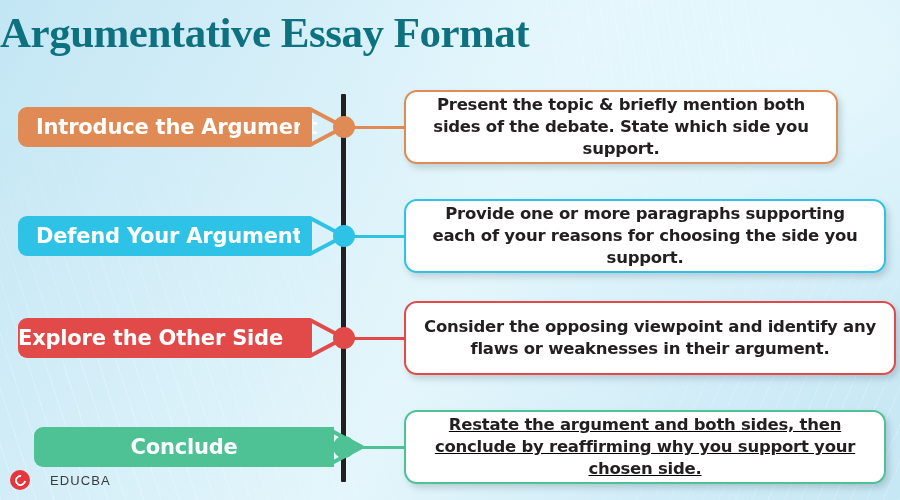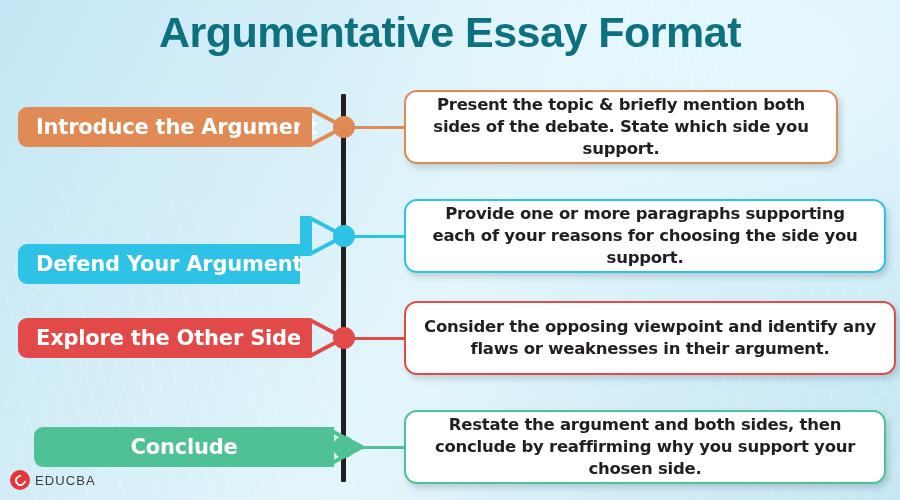--- a/index.html
+++ b/index.html
@@ -35,22 +35,22 @@
   .tex.c{
     background-image:repeating-linear-gradient(80deg,
       rgba(255,255,255,0.45) 0px, rgba(255,255,255,0.45) 1px,
       rgba(255,255,255,0) 1px, rgba(255,255,255,0) 13px);
     opacity:.45;
     -webkit-mask-image:radial-gradient(ellipse 300px 300px at 76% 8%, #000 0%, rgba(0,0,0,0) 72%);
             mask-image:radial-gradient(ellipse 300px 300px at 76% 8%, #000 0%, rgba(0,0,0,0) 72%);
   }
 
   #title{
-    position:absolute;left:0;top:8px;width:900px;text-align:center;
-    font-family:Liberation Sans, sans-serif;
+    position:absolute;left:0;top:8px;width:900px;
+    font-family:Liberation Serif, serif;
     font-weight:bold;font-size:43px;letter-spacing:-0.5px;
     color:#0d7180;white-space:nowrap;
   }
 
   
   #spine{position:absolute;left:341px;top:94px;width:5px;height:388px;background:#231f20;border-radius:1px;}
 
   .row{position:absolute;left:0;width:900px;height:0;}
 
   
@@ -81,21 +81,21 @@
     padding:4px 16px;
   }
   .card p{
     margin:0;
     font-family:"DejaVu Sans","Liberation Sans",sans-serif;
     font-weight:bold;font-size:16.5px;line-height:1.32;color:#231f20;
     letter-spacing:-0.25px;
   }
 
   
-  #logo{position:absolute;left:10px;top:470px;display:flex;align-items:center;gap:5px;}
+  #logo{position:absolute;left:10px;top:470px;display:flex;align-items:center;gap:20px;}
   #logo .mark{width:20px;height:20px;border-radius:50%;background:#e8353c;position:relative;display:block;}
   #logo .mark::after{
     content:"";position:absolute;left:5px;top:4.5px;width:11px;height:11px;
     border:2.5px solid #ffffff;border-radius:50%;border-right-color:transparent;
     transform:rotate(-38deg);box-sizing:border-box;
   }
   #logo .wordmark{
     font-family:"Liberation Sans","DejaVu Sans",sans-serif;
     font-size:13px;letter-spacing:1.1px;color:#3b3b3b;font-weight:normal;
   }
@@ -123,37 +123,37 @@
             <path d="M10 4 L44 22 L10 40 Z" fill="none" stroke="#e08b55" stroke-width="4" stroke-linejoin="round"></path>
           </svg>
         </div>
         <div class="conn" style="left: 343.5px; top: -1.5px; width: 60.5px; background: rgb(224, 139, 85);"></div>
         <div class="dot" style="left: 332.5px; top: -11px; background: rgb(224, 139, 85);"></div>
         <div class="card" style="left: 404px; width: 434px; height: 74px; top: -37px; border-color: rgb(224, 139, 85);">
           <p>Present the topic &amp; briefly mention both sides of the debate. State which side you support.</p>
         </div>
       </div>
       <div class="row" style="top: 236px;">
-        <div class="pill" style="left: 18px; top: -20px; width: 282px; background: rgb(46, 195, 230); border-top-right-radius: 0px; border-bottom-right-radius: 0px; padding-left: 18px; padding-right: 8px; margin-top: 28px;">
+        <div class="pill" style="left: 18px; top: -20px; width: 282px; background: rgb(46, 195, 230); border-top-right-radius: 0px; border-bottom-right-radius: 0px; padding-left: 18px; padding-right: 8px;">
           <span class="ptxt" style="text-align: left;">Defend Your Argument</span>
         </div>
         <div class="head" style="left: 300px; top: -22px;">
           <svg viewBox="0 0 60 44" xmlns="http://www.w3.org/2000/svg">
             <path d="M0 2 H10 V42 H0 Z" fill="#2ec3e6"></path>
             <path d="M10 4 L44 22 L10 40 Z" fill="none" stroke="#2ec3e6" stroke-width="4" stroke-linejoin="round"></path>
           </svg>
         </div>
         <div class="conn" style="left: 343.5px; top: -1.5px; width: 60.5px; background: rgb(46, 195, 230);"></div>
         <div class="dot" style="left: 332.5px; top: -11px; background: rgb(46, 195, 230);"></div>
         <div class="card" style="left: 404px; width: 482px; height: 74px; top: -37px; border-color: rgb(46, 195, 230);">
           <p>Provide one or more paragraphs supporting each of your reasons for choosing the side you support.</p>
         </div>
       </div>
       <div class="row" style="top: 338px;">
-        <div class="pill" style="left: 18px; top: -20px; width: 282px; background: rgb(226, 74, 74); border-top-right-radius: 0px; border-bottom-right-radius: 0px; padding-left: 18px; padding-right: 8px;">
+        <div class="pill" style="left: 18px; top: -20px; width: 282px; background: rgb(226, 74, 74); border-top-right-radius: 0px; border-bottom-right-radius: 0px; padding-right: 8px;">
           <span class="ptxt" style="text-align: left;">Explore the Other Side</span>
         </div>
         <div class="head" style="left: 300px; top: -22px;">
           <svg viewBox="0 0 60 44" xmlns="http://www.w3.org/2000/svg">
             <path d="M0 2 H10 V42 H0 Z" fill="#e24a4a"></path>
             <path d="M10 4 L44 22 L10 40 Z" fill="none" stroke="#e24a4a" stroke-width="4" stroke-linejoin="round"></path>
           </svg>
         </div>
         <div class="conn" style="left: 343.5px; top: -1.5px; width: 60.5px; background: rgb(226, 74, 74);"></div>
         <div class="dot" style="left: 332.5px; top: -11px; background: rgb(226, 74, 74);"></div>
@@ -166,21 +166,21 @@
           <span class="ptxt" style="text-align: center;">Conclude</span>
         </div>
         <div class="head" style="left: 318px; top: -22px;">
           <svg viewBox="0 0 60 44" xmlns="http://www.w3.org/2000/svg">
             <path d="M0 2 H10 V42 H0 Z" fill="#4fc295"></path>
             <path d="M10 4 L44 22 L10 40 Z" fill="none" stroke="#4fc295" stroke-width="4" stroke-linejoin="round"></path>
           </svg>
         </div>
         <div class="conn" style="left: 343.5px; top: -1.5px; width: 60.5px; background: rgb(79, 194, 149);"></div>
         <div class="dot" style="left: 332.5px; top: -11px; background: rgb(79, 194, 149);"></div>
-        <div class="card" style="left: 404px; width: 482px; height: 74px; top: -37px; border-color: rgb(79, 194, 149);">
+        <div class="card" style="left: 404px; width: 482px; height: 74px; top: -37px; border-color: rgb(79, 194, 149); text-decoration: underline;">
           <p>Restate the argument and both sides, then conclude by reaffirming why you support your chosen side.</p>
         </div>
       </div>
     </div>
 
   <div id="logo">
     <span class="mark"></span>
     <span class="wordmark">EDUCBA</span>
   </div>
 </div>

